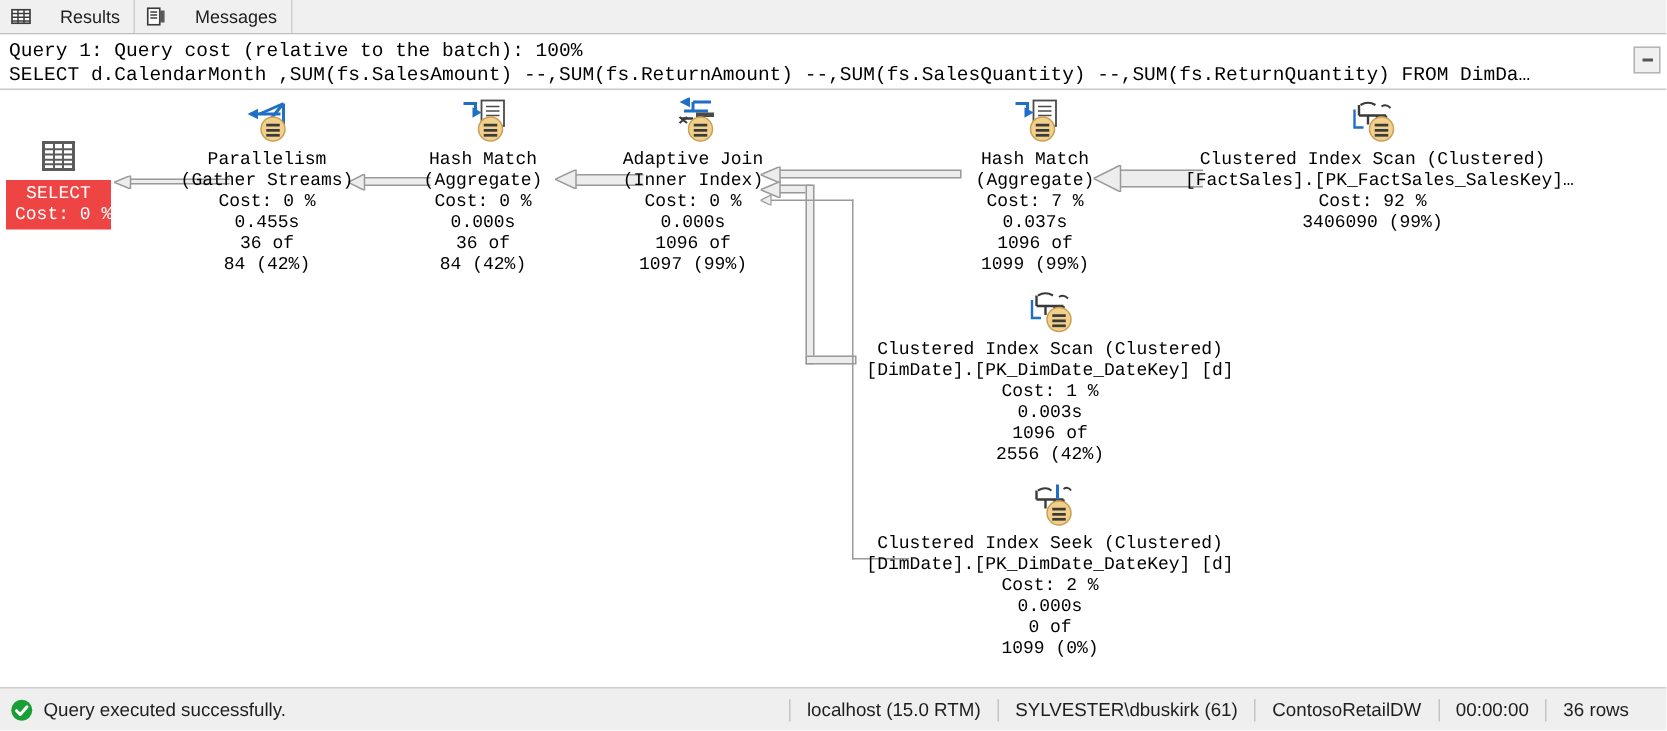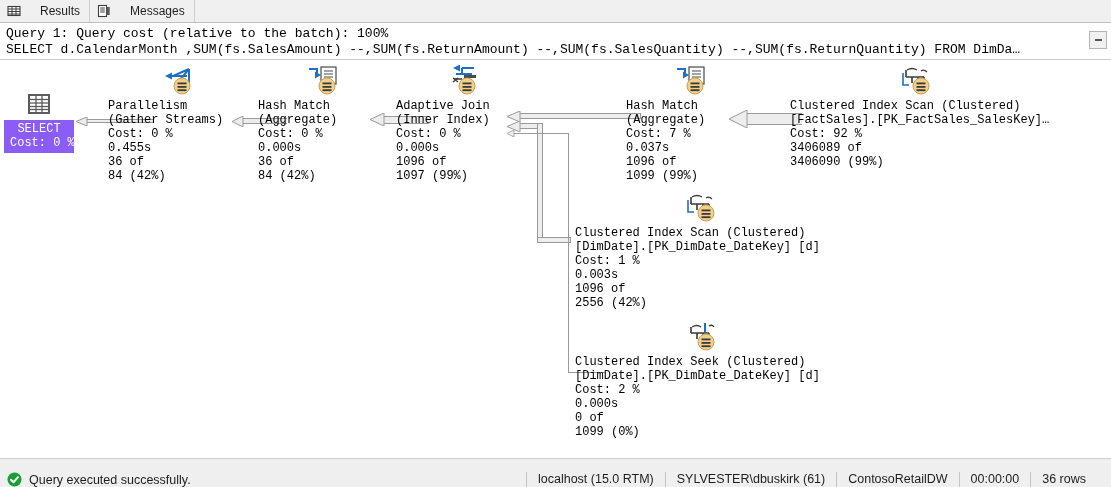--- a/index.html
+++ b/index.html
@@ -71,40 +71,40 @@
 
   
   .canvas {
     position: absolute; left: 0; top: 60px;
     width: 1111px; height: 398px;
     background: #ffffff;
     overflow: hidden;
   }
 
   
-  .node { position: absolute; }
+  .node { position: absolute; text-align: center; }
   .node .lbl {
     font-family: "Liberation Mono", monospace;
     font-size: 12px;
     line-height: 14px;
     color: #000000;
     white-space: nowrap;
   }
   .node .icwrap {
     height: 34px;
     display: flex; align-items: flex-end; justify-content: center;
     margin-bottom: 2px;
   }
   .node svg { display: block; }
 
   
   .selectnode { position: absolute; text-align: center; }
   .selectnode .icwrap { height: 32px; display:flex; align-items:flex-end; justify-content:center; }
   .selbox {
-    background: #8b5cf6;
+    background: #ef4444;
     color: #ffffff;
     font-family: "Liberation Mono", monospace;
     font-size: 12px;
     line-height: 14px;
     padding: 2px 6px 3px 6px;
     margin-top: 3px;
     white-space: nowrap;
   }
 
   
@@ -118,21 +118,21 @@
   
   .pipe { position: absolute; background: #ededed; border: 1px solid #9a9a9a; }
   .thinline { position: absolute; background: #9a9a9a; }
 
   
   .statusbar {
     position: absolute; left: 0; bottom: 0;
     width: 1111px; height: 29px;
     background: #efefef;
     border-top: 1px solid #cfcfcf;
-    display: flex; align-items: flex-end;
+    display: flex; align-items: center;
     font-size: 12.5px; color: #1e1e1e;
   }
   .statusbar .left { display: flex; align-items: center; gap: 7px; padding-left: 7px; }
   .statusbar .right { margin-left: auto; display: flex; align-items: center; padding-right: 14px; }
   .statusbar .right .cell {
     padding: 0 11px;
     border-left: 1px solid #c4c4c4;
     line-height: 15px;
   }
   .statusbar .right .cell:first-child { border-left: 1px solid #c4c4c4; }
@@ -353,21 +353,20 @@
           <path d="M27 6 Q30 4 33 7" stroke="#3a3a3a" stroke-width="1.3" fill="none"></path>
           <circle cx="27" cy="21" r="8" fill="#f2d08a" stroke="#c9a055" stroke-width="1"></circle>
           <rect x="22.5" y="17.5" width="9" height="1.8" fill="#3a3a3a"></rect>
           <rect x="22.5" y="21" width="9" height="1.8" fill="#3a3a3a"></rect>
           <rect x="22.5" y="24.3" width="9" height="1.8" fill="#3a3a3a"></rect>
         </svg>
       </div>
       <div class="lbl">Clustered Index Scan (Clustered)</div>
       <div class="lbl">[FactSales].[PK_FactSales_SalesKey]…</div>
       <div class="lbl">Cost: 92 %</div>
-      <div class="lbl">3406089 of</div>
       <div class="lbl">3406090 (99%)</div>
     </div>
 
     <div class="node" style="left:575px; top:130px; width:250px;">
       <div class="icwrap">
         <svg width="42" height="32" viewBox="0 0 42 32">
           <path d="M12 5 L12 12 M12 12 L30 12 M18 12 L18 18 M24 12 L24 18 M30 12 L30 18" stroke="#3a3a3a" stroke-width="1.6" fill="none"></path>
           <path d="M9 8 L9 20 L15 20" stroke="#1f6fc4" stroke-width="1.6" fill="none"></path>
           <path d="M13 5 Q18 2 23 5" stroke="#3a3a3a" stroke-width="1.4" fill="none"></path>
           <path d="M27 6 Q30 4 33 7" stroke="#3a3a3a" stroke-width="1.3" fill="none"></path>

